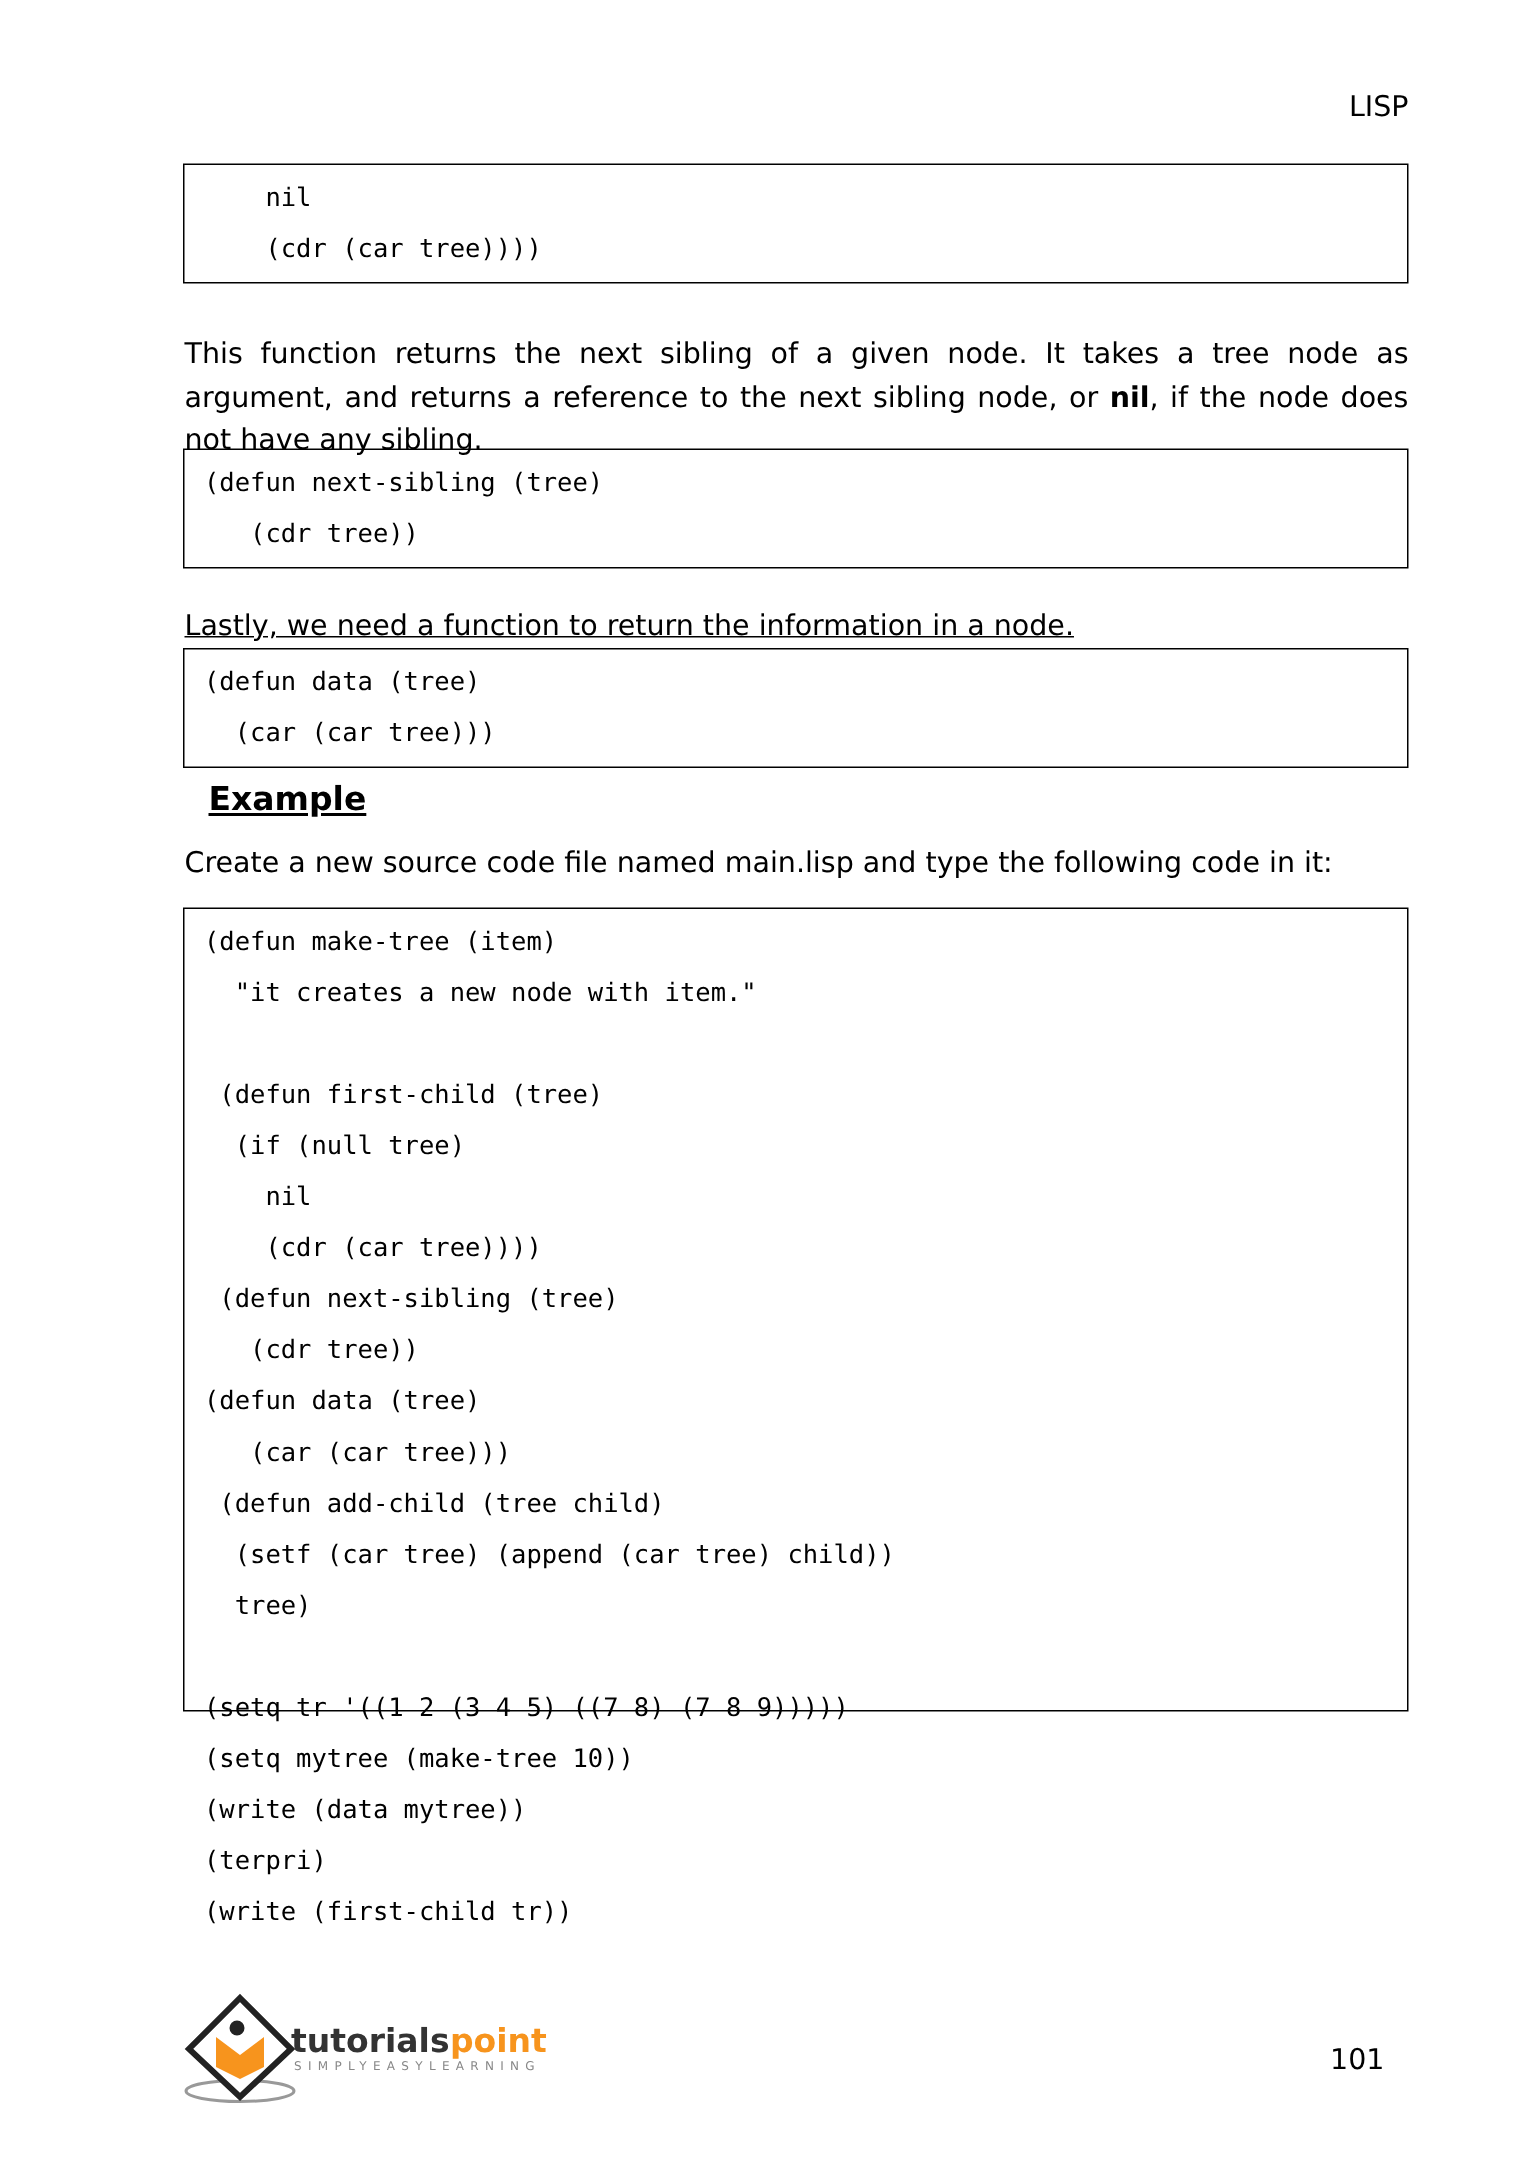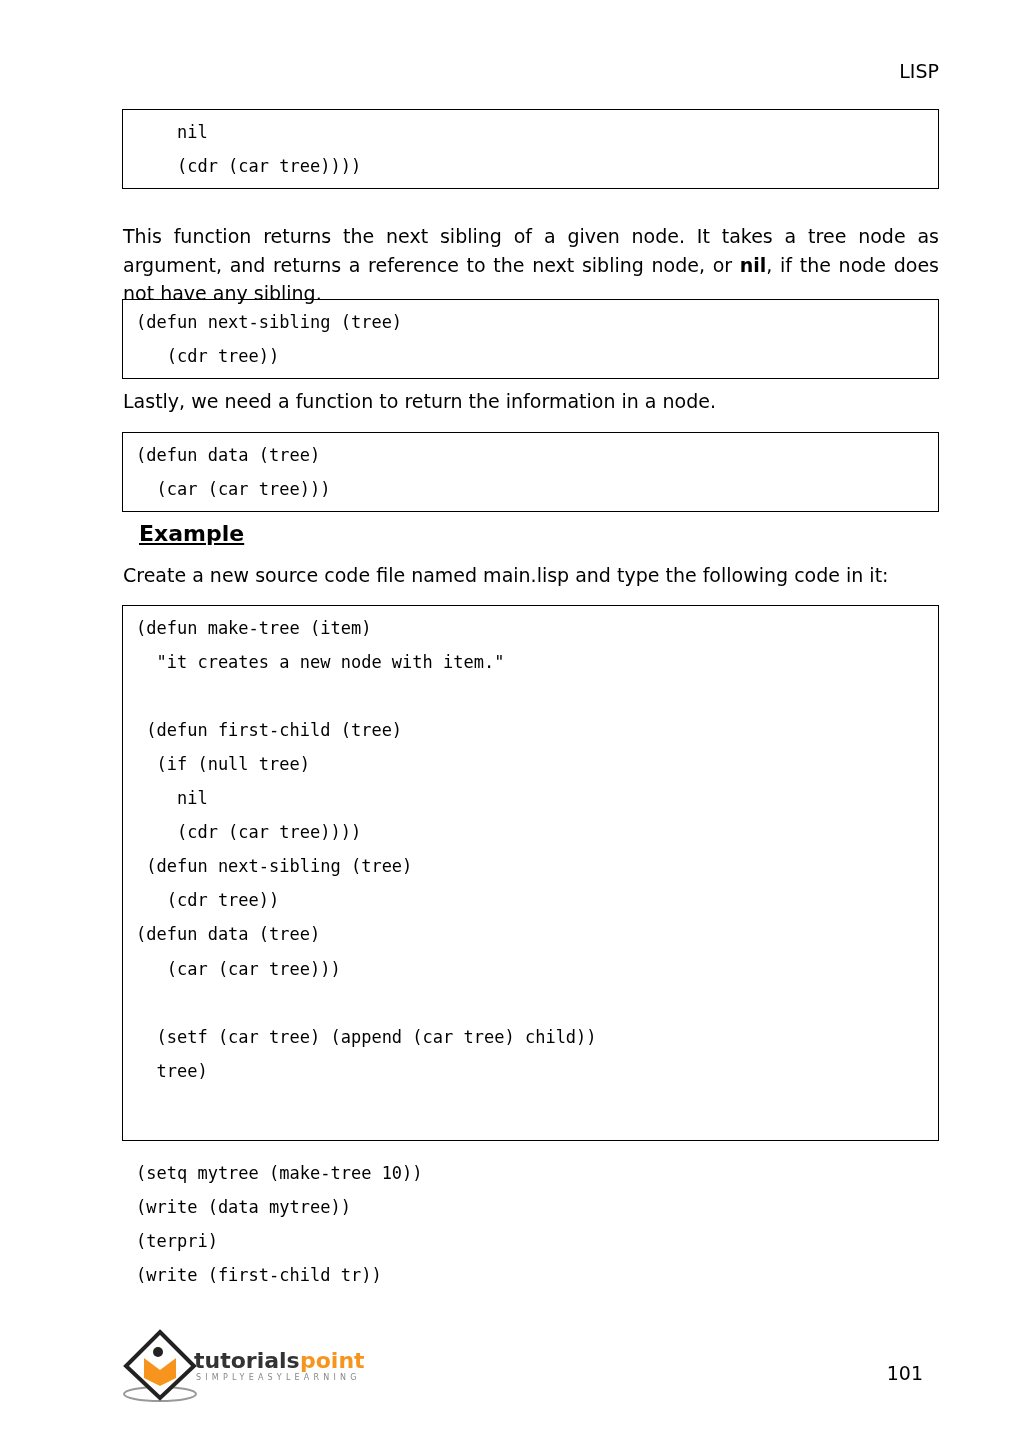--- a/index.html
+++ b/index.html
@@ -28,21 +28,21 @@
 
 <div class="para" style="top:198px;margin-top:24px;">
   <span>This function returns the next sibling of a given node. It takes a tree node as argument, and returns a reference to the next sibling node, or </span><b>nil</b><span>, if the node does not have any sibling.</span>
 </div>
 
 <div class="code" style="top:299px;height:80px;">
   <div class="ln" style="top:12px;">(defun next-sibling (tree)</div>
   <div class="ln" style="top:46px;">   (cdr tree))</div>
 </div>
 
-<div class="para" style="top:387px;">Lastly, we need a function to return the information in a node.</div>
+<div class="para" style="top:403px;text-decoration:underline;">Lastly, we need a function to return the information in a node.</div>
 
 <div class="code" style="top:432px;height:80px;">
   <div class="ln" style="top:12px;">(defun data (tree)</div>
   <div class="ln" style="top:46px;">  (car (car tree)))</div>
 </div>
 
 <div class="heading" style="top:521px;">Example</div>
 
 <div class="para" style="top:561px;">Create a new source code file named main.lisp and type the following code in it:</div>
 
@@ -50,23 +50,25 @@
     <div class="ln" style="top: 12px;">(defun make-tree (item)</div>
     <div class="ln" style="top: 46.05px;">  "it creates a new node with item."</div>
     <div class="ln" style="top: 114.15px;"> (defun first-child (tree)</div>
     <div class="ln" style="top: 148.2px;">  (if (null tree)</div>
     <div class="ln" style="top: 182.25px;">    nil</div>
     <div class="ln" style="top: 216.3px;">    (cdr (car tree))))</div>
     <div class="ln" style="top: 250.35px;"> (defun next-sibling (tree)</div>
     <div class="ln" style="top: 284.4px;">   (cdr tree))</div>
     <div class="ln" style="top: 318.45px;">(defun data (tree)</div>
     <div class="ln" style="top: 352.5px;">   (car (car tree)))</div>
+    <div class="ln" style="top: 386.55px;"> (defun add-child (tree child)</div>
     <div class="ln" style="top: 420.6px;">  (setf (car tree) (append (car tree) child))</div>
     <div class="ln" style="top: 454.65px;">  tree)</div>
     <div class="ln" style="top: 488.7px;"></div>
+    <div class="ln" style="top: 522.75px;">(setq tr '((1 2 (3 4 5) ((7 8) (7 8 9)))))</div>
     <div class="ln" style="top: 556.8px;">(setq mytree (make-tree 10))</div>
     <div class="ln" style="top: 591px;">(write (data mytree))</div>
     <div class="ln" style="top: 624.9px;">(terpri)</div>
     <div class="ln" style="top: 658.95px;">(write (first-child tr))</div>
   </div>
 
 <svg class="logo" viewBox="0 0 250 75">
   <ellipse cx="38" cy="66" rx="36" ry="7" fill="none" stroke="#999" stroke-width="2"></ellipse>
   <polygon points="38,4 72,38 38,70 4,38" fill="#fff" stroke="#222" stroke-width="4"></polygon>
   <polygon points="22,30 38,42 54,30 54,50 38,58 22,50" fill="#f7941d"></polygon>

